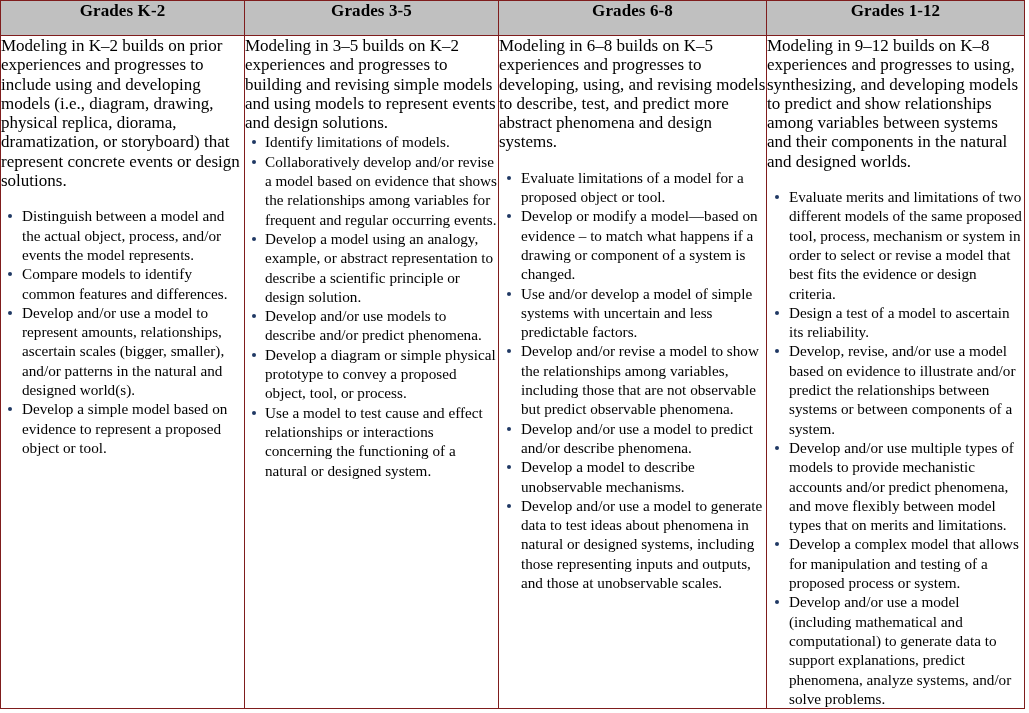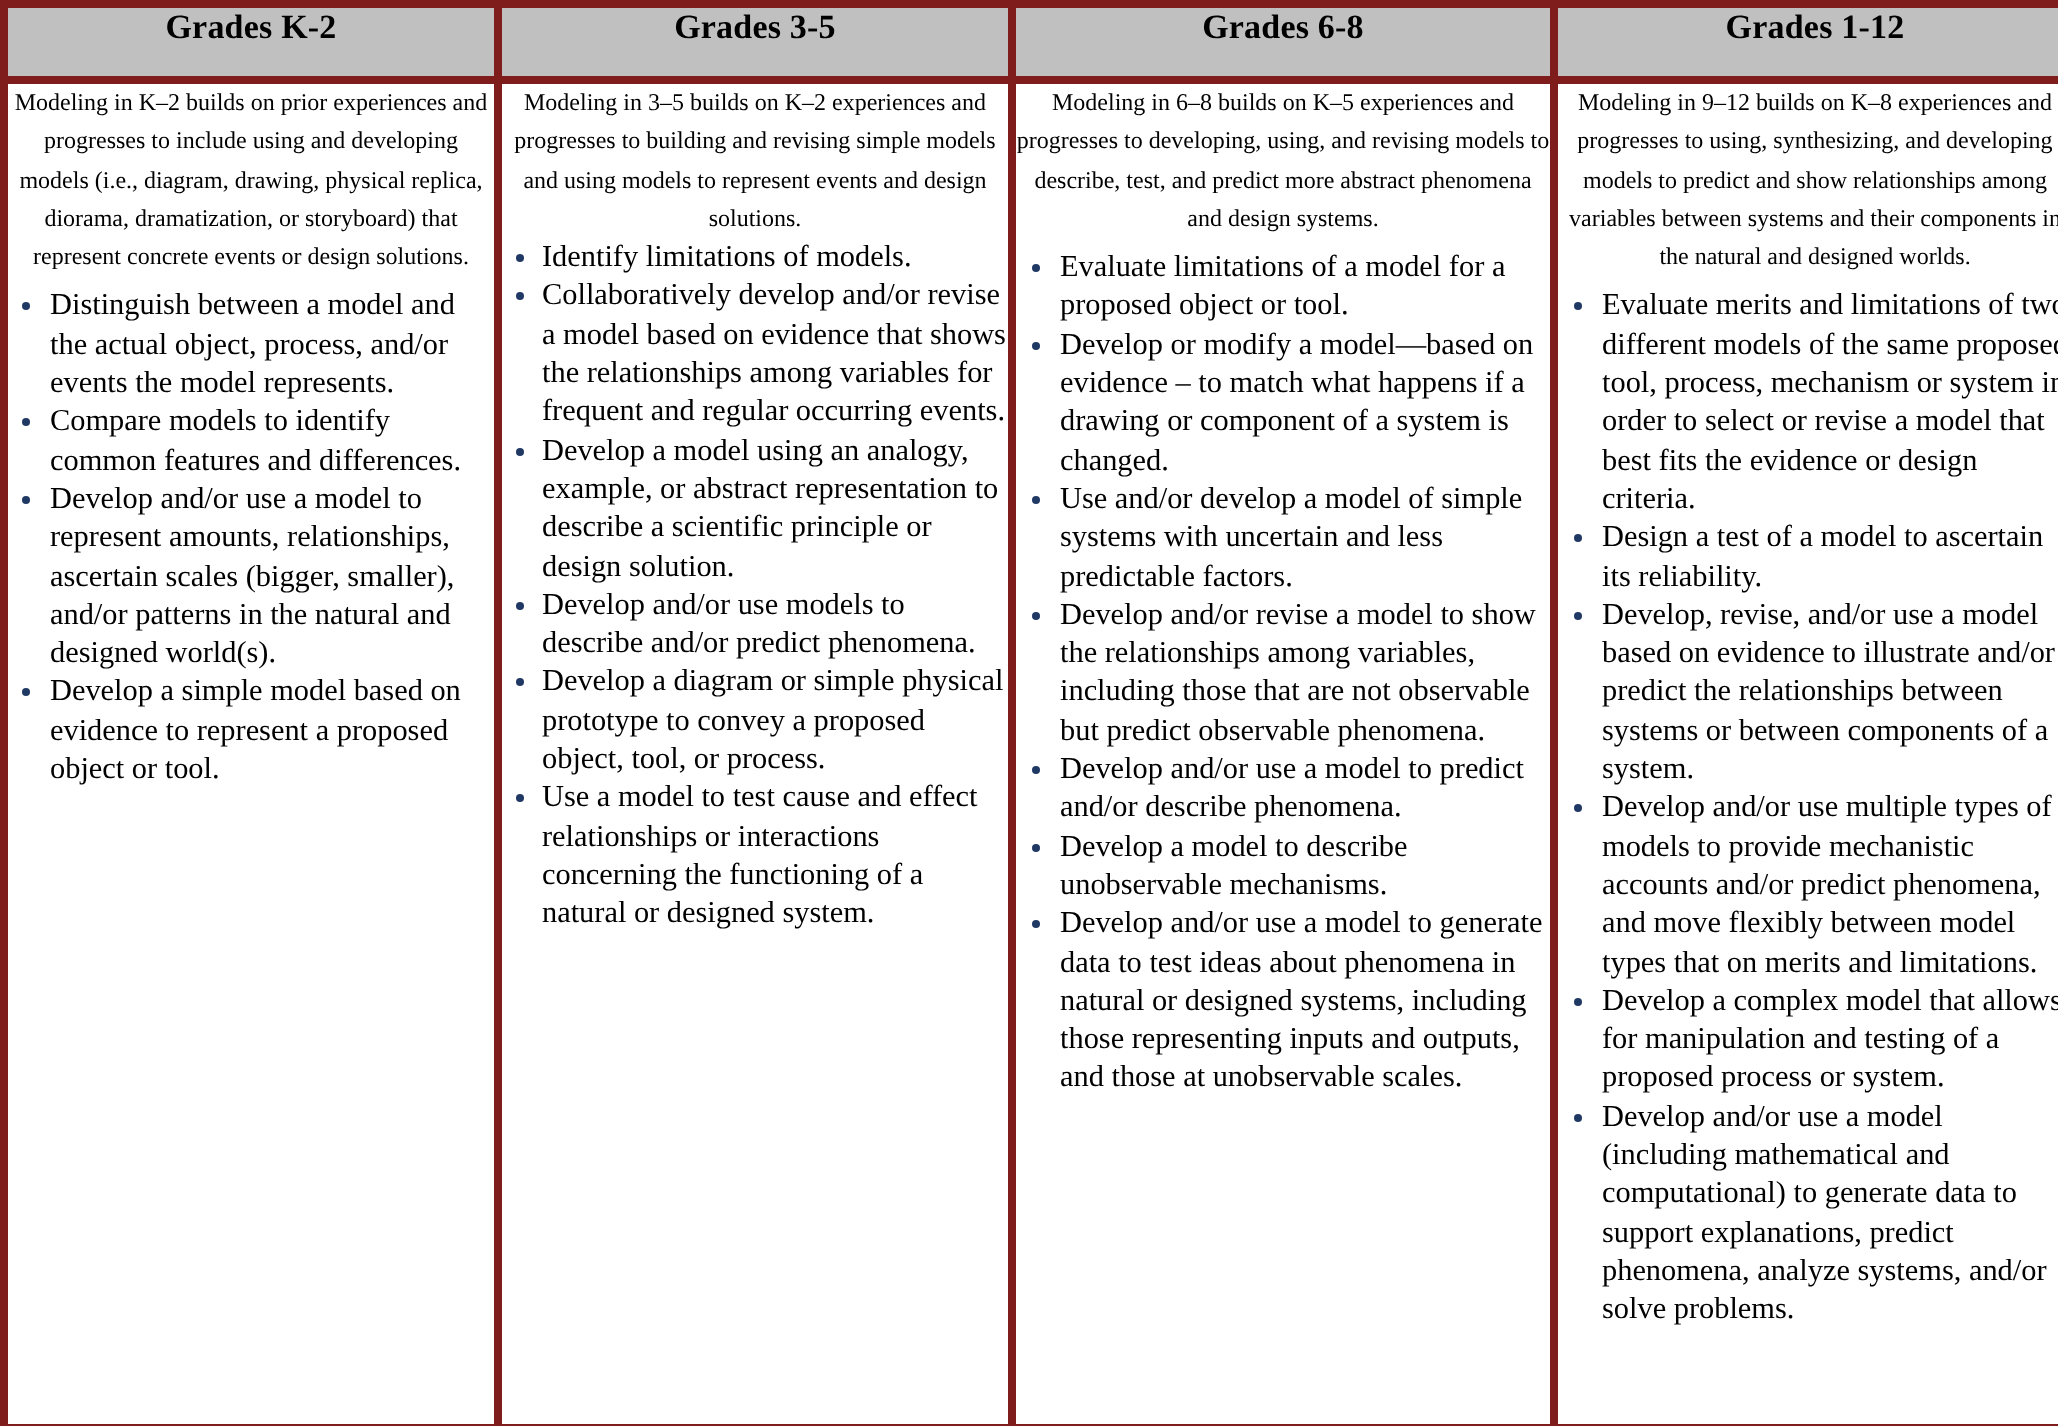--- a/index.html
+++ b/index.html
@@ -23,21 +23,21 @@
 
   table.matrix {
     border-collapse: collapse;
     table-layout: fixed;
     width: 1020px;
     background: #ffffff;
   }
 
   table.matrix th,
   table.matrix td {
-    border: 4px solid #7f1d1d;
+    border: 1px solid #7f1d1d;
     vertical-align: top;
     padding: 0;
   }
 
   thead th {
     background: #c0c0c0;
     height: 34px;
     text-align: center;
     vertical-align: middle;
     font-weight: bold;
@@ -50,34 +50,34 @@
     padding: 5px 6px 6px 7px;
     height: 670px;
   }
 
   .col-k2   { width: 243px; }
   .col-35   { width: 253px; }
   .col-68   { width: 267px; }
   .col-912  { width: 257px; }
 
   .intro {
-    font-size: 12px;
+    font-size: 17px;
     line-height: 19.3px;
     color: #000000;
     margin: 0;
-    text-align: center;
+    text-align: left;
     hyphens: none;
   }
 
   ul.practices {
     list-style: none;
     margin: 0;
     padding: 0;
   }
-  ul.practices.gap-before { margin-top: 5px; }
+  ul.practices.gap-before { margin-top: 16px; }
   ul.practices.no-gap { margin-top: 0px; }
 
   ul.practices > li {
     position: relative;
     font-size: 15.2px;
     line-height: 19.3px;
     color: #000000;
     padding-left: 20px;
     margin: 0;
     text-align: left;

